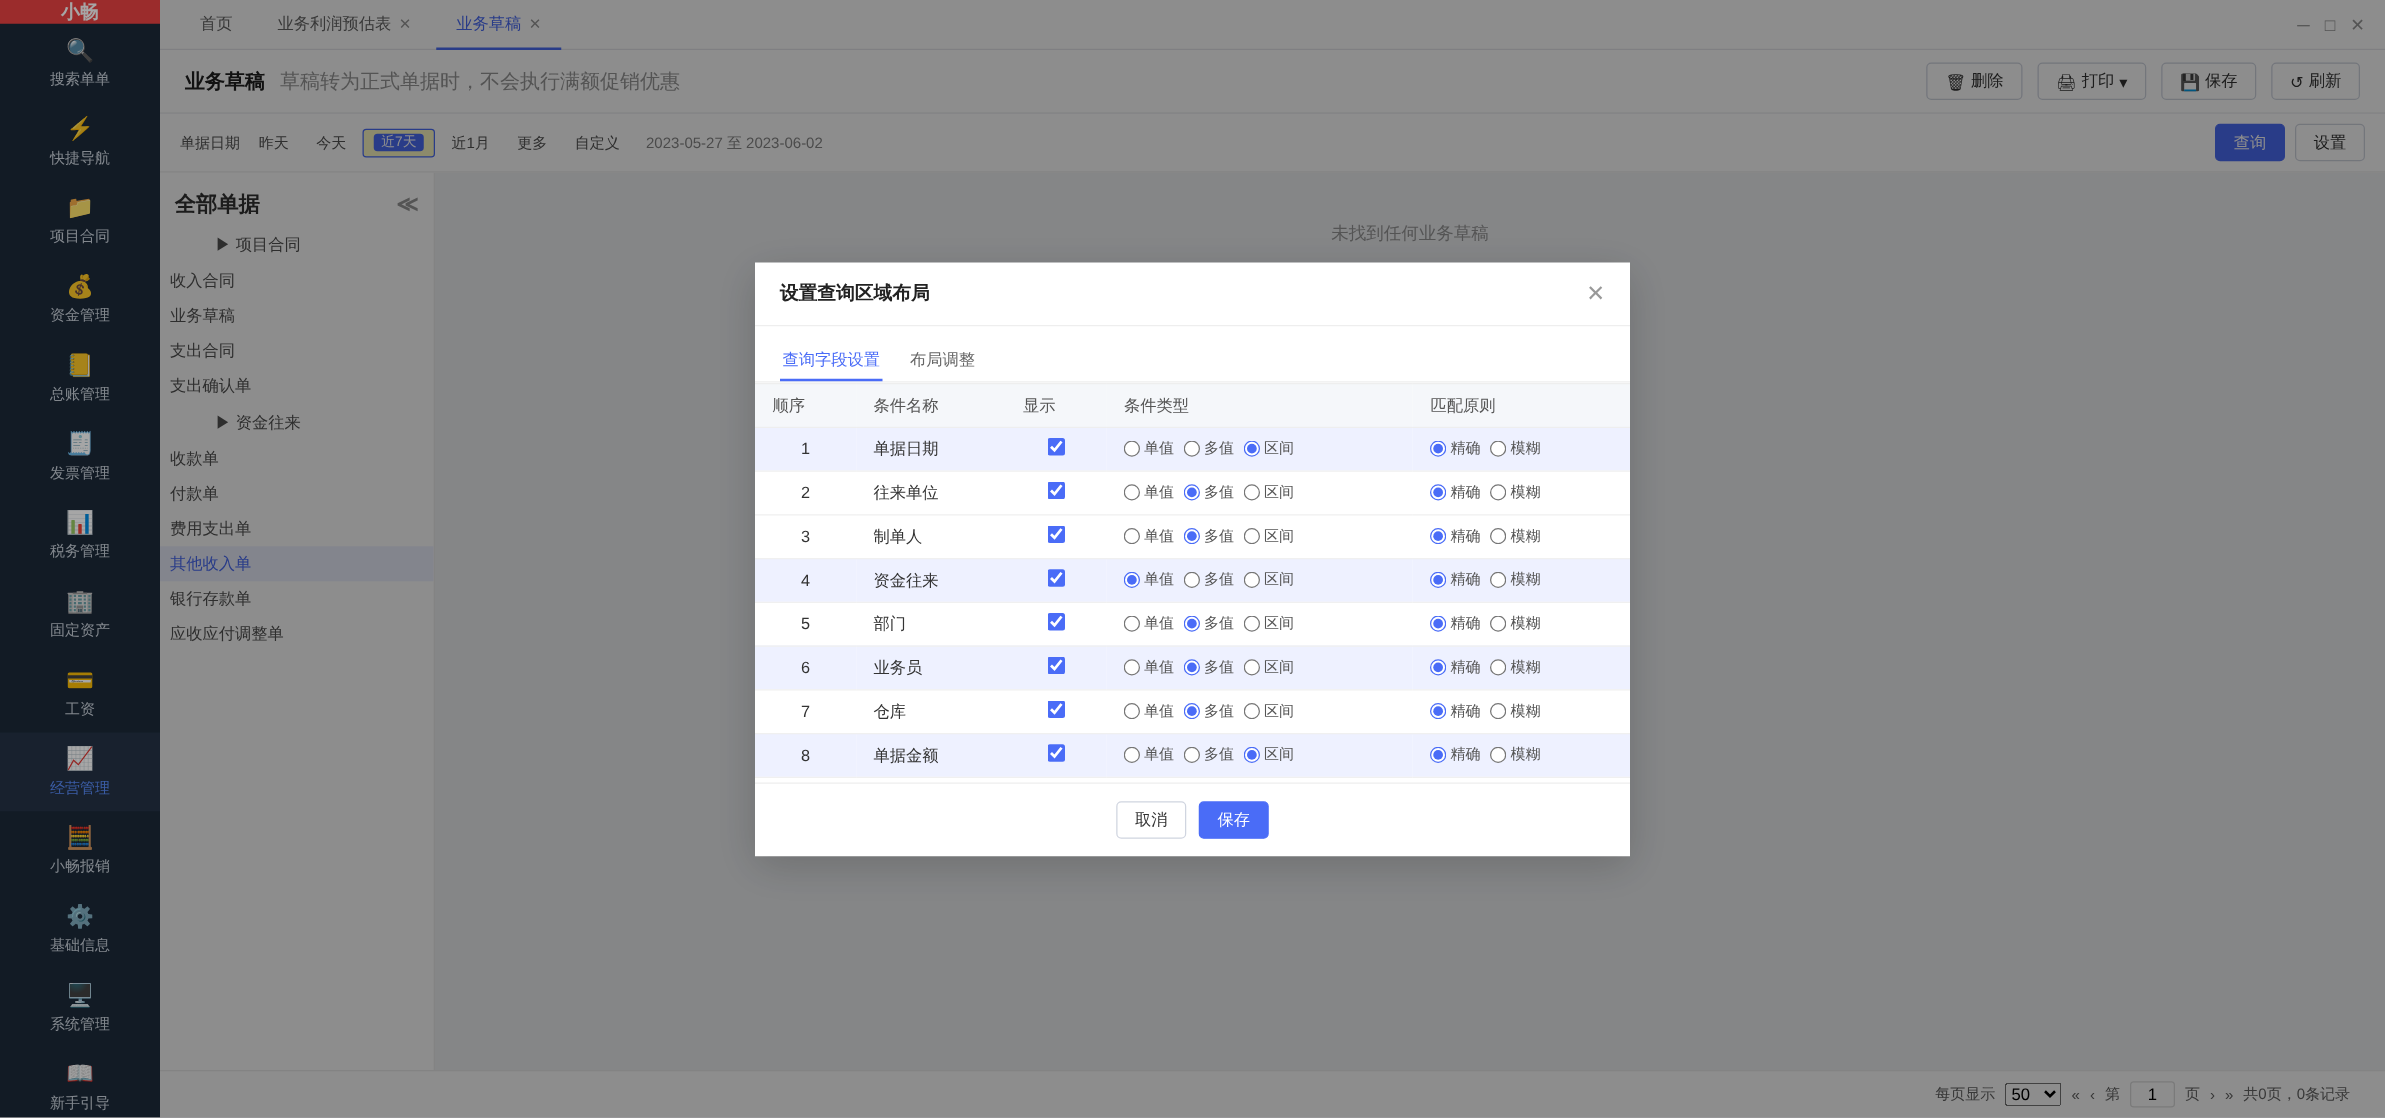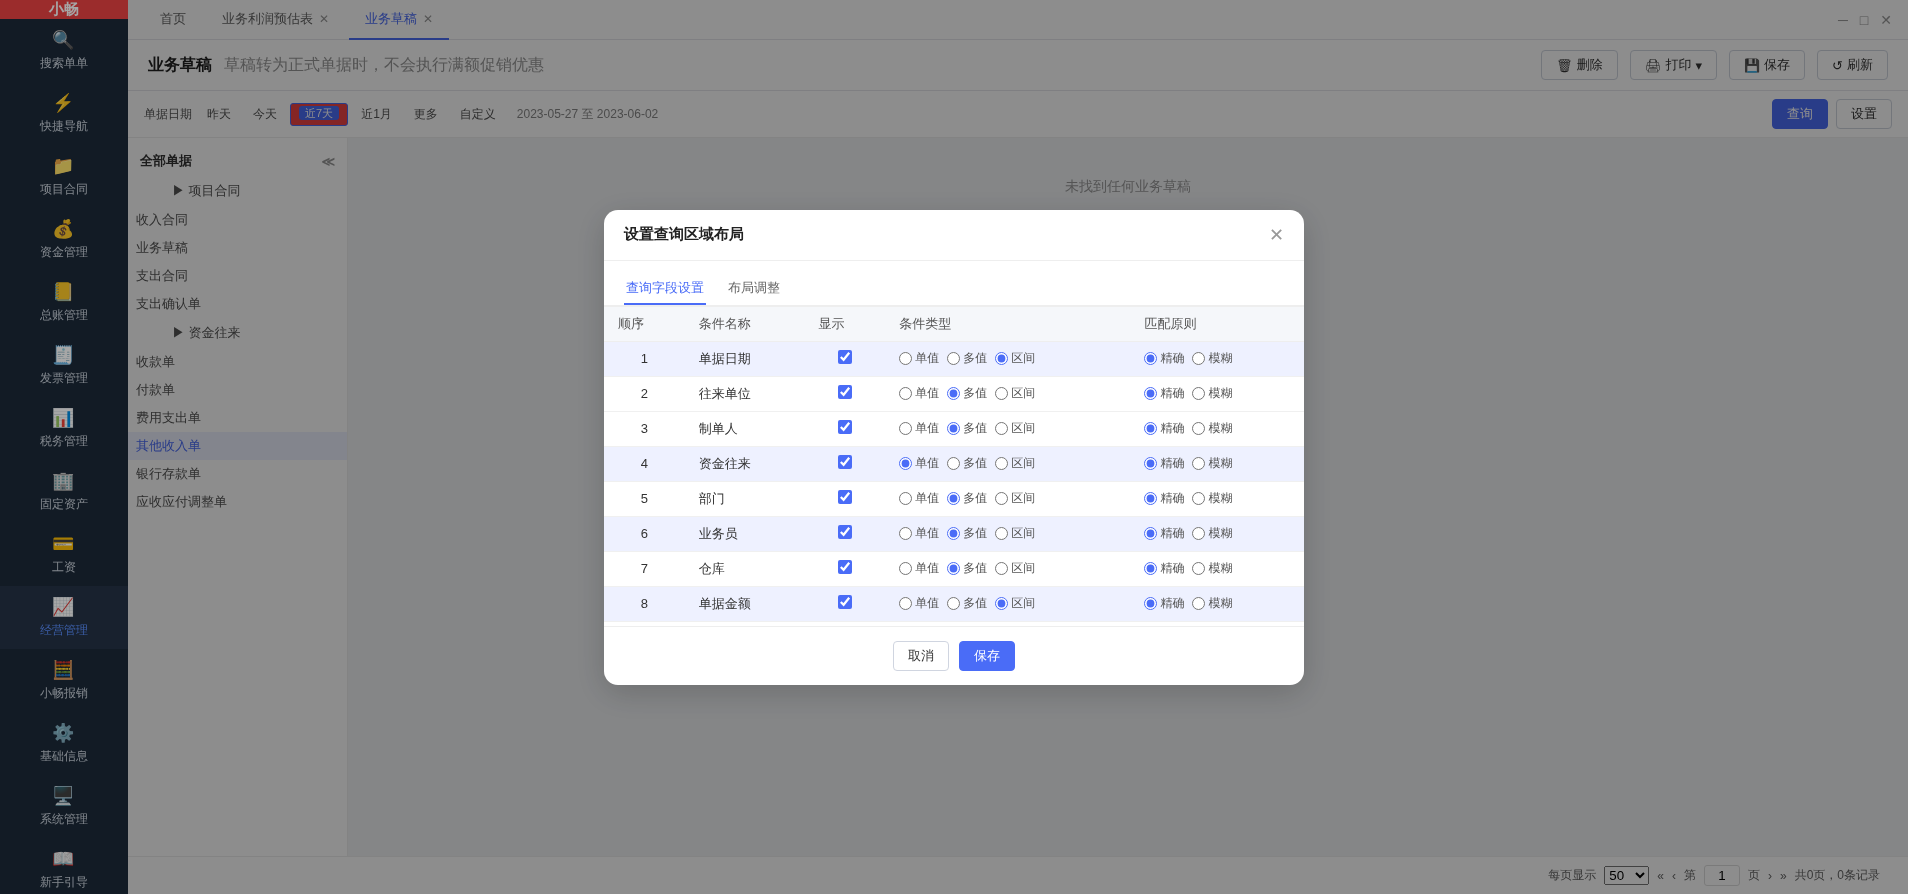--- a/index.html
+++ b/index.html
@@ -32,46 +32,46 @@
     .page-subtitle { font-size: 16px; color: #999; }
     .page-actions { margin-left: auto; display: flex; gap: 12px; }
     .btn { padding: 5px 14px; border-radius: 4px; cursor: pointer; font-size: 13px; border: 1px solid #d0d5e0; background: #fff; color: #333; display: flex; align-items: center; gap: 4px; }
     .btn-primary { background: #4a6cf7; color: #fff; border-color: #4a6cf7; }
     .btn-default { background: #fff; color: #333; border-color: #d0d5e0; }
 
     
     .toolbar { display: flex; align-items: center; padding: 8px 16px; background: #fff; border-bottom: 1px solid #eee; gap: 8px; flex-wrap: wrap; }
     .date-filter { display: flex; align-items: center; gap: 6px; font-size: 12px; color: #555; }
     .date-btn { padding: 2px 8px; border-radius: 3px; cursor: pointer; font-size: 12px; border: 1px solid transparent; }
-    .date-btn.active { background: #ef4444; color: #fff; border-color: #4a6cf7; }
+    .date-btn.active { background: #fef9c3; color: #fff; border-color: #4a6cf7; }
     .date-range { font-size: 12px; color: #888; margin-left: 6px; }
     .toolbar-right { margin-left: auto; display: flex; gap: 8px; }
 
     
     .content-area { display: flex; flex: 1; overflow: hidden; }
 
     
     .left-tree { width: 220px; background: #fff; border-right: 1px solid #eee; overflow-y: auto; padding: 8px 0; }
-    .tree-header { display: flex; align-items: center; padding: 6px 12px; font-weight: 600; color: #333; font-size: 13px; cursor: pointer; }
+    .tree-header { display: flex; align-items: center; padding: 6px 12px; font-weight: 600; color: #333; font-size: 17px; cursor: pointer; }
     .tree-header .collapse-btn { margin-left: auto; color: #999; }
     .tree-item { padding: 6px 16px; cursor: pointer; font-size: 13px; color: #555; margin-left: 28px; }
     .tree-sub { padding: 5px 8px; cursor: pointer; font-size: 13px; color: #555; }
     .tree-sub.active { color: #4a6cf7; background: #eef1ff; }
 
     
     .table-area { flex: 1; overflow: auto; }
     .no-data { text-align: center; padding: 40px; color: #999; font-size: 14px; }
 
     
     .pagination { display: flex; align-items: center; padding: 8px 28px; background: #fff; border-top: 1px solid #eee; font-size: 12px; color: #666; }
     .pagination .page-info { margin-left: auto; display: flex; align-items: center; gap: 8px; }
 
     
     .modal-overlay { position: fixed; top: 0; left: 0; width: 100%; height: 100%; background: rgba(0,0,0,0.35); display: flex; align-items: center; justify-content: center; z-index: 1000; }
-    .modal { background: #fff; border-radius: 14px; width: 700px; max-height: 80vh; display: flex; flex-direction: column; box-shadow: 0 8px 32px rgba(0,0,0,0.18); }
+    .modal { background: #fff; border-radius: 0; width: 700px; max-height: 80vh; display: flex; flex-direction: column; box-shadow: 0 8px 32px rgba(0,0,0,0.18); }
     .modal-header { display: flex; align-items: center; padding: 14px 20px; border-bottom: 1px solid #eee; }
     .modal-title { font-size: 15px; font-weight: 600; color: #222; }
     .modal-close { margin-left: auto; cursor: pointer; color: #999; font-size: 18px; }
     .modal-body { flex: 1; overflow: auto; padding: 0; }
     .modal-footer { display: flex; justify-content: center; padding: 14px 20px; border-top: 1px solid #eee; gap: 10px; }
 
     
     .modal-tabs { display: flex; padding: 12px 20px 0; border-bottom: 1px solid #eee; gap: 20px; }
     .modal-tab { padding: 6px 2px; font-size: 13px; cursor: pointer; color: #666; border-bottom: 2px solid transparent; }
     .modal-tab.active { color: #4a6cf7; border-bottom: 2px solid #4a6cf7; font-weight: 500; }

